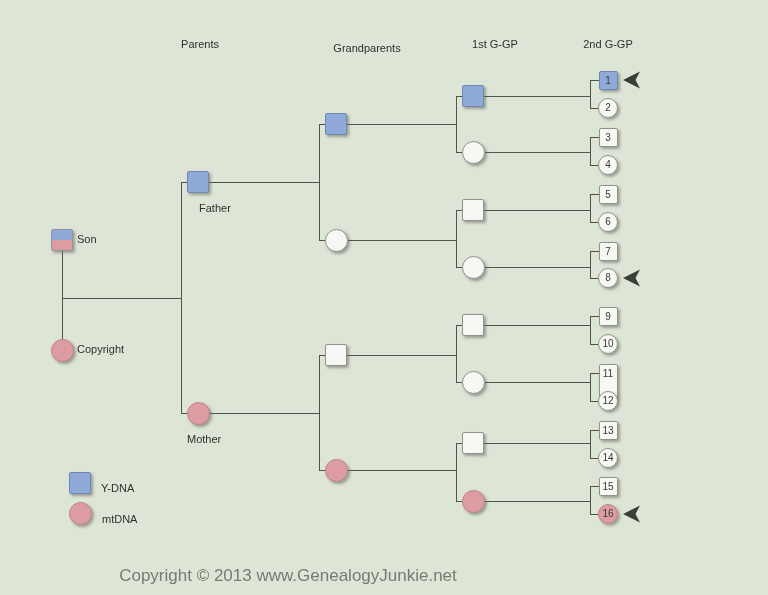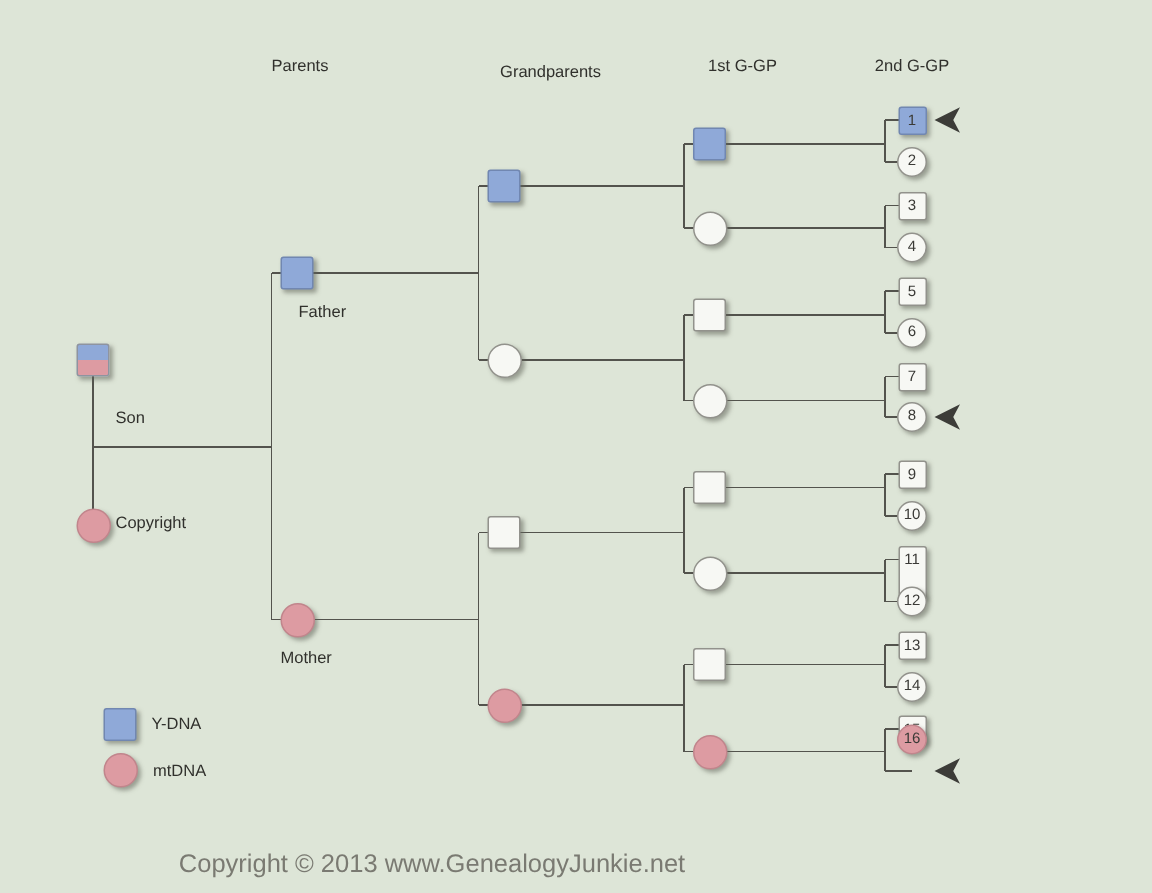--- a/index.html
+++ b/index.html
@@ -28,21 +28,21 @@
   .split{background:linear-gradient(to bottom,#8fa9d8 0,#8fa9d8 50%,#dd9ba2 50%,#dd9ba2 100%);border:1px solid #8e94a0;}
   .hdr{
     position:absolute;z-index:3;transform:translateX(-50%);
     font-size:11px;color:#30302c;white-space:nowrap;
   }
   .plabel{
     position:absolute;z-index:3;
     font-size:11px;color:#30302c;white-space:nowrap;
   }
   .legend{position:absolute;left:69px;top:472px;z-index:3;}
-  .legend-row{display:flex;align-items:center;margin-bottom:8px;}
+  .legend-row{display:flex;align-items:flex-end;margin-bottom:8px;}
   .legend-sym{position:relative;flex:0 0 auto;}
   .legend-sym.square{width:22px;height:22px;}
   .legend-sym.circle{width:23px;height:23px;}
   .legend-label{margin-left:10px;font-size:11px;color:#30302c;}
   .copyright{
     position:absolute;left:48px;top:566px;width:480px;z-index:3;
     text-align:center;font-size:17px;color:#7a7a72;
   }
 </style>
 </head>
@@ -111,21 +111,21 @@
       <line x1="590" y1="486" x2="590" y2="514" stroke="#53534d" stroke-width="1" shape-rendering="crispEdges"></line>
       <line x1="590" y1="486" x2="608" y2="486" stroke="#53534d" stroke-width="1" shape-rendering="crispEdges"></line>
       <line x1="590" y1="514" x2="608" y2="514" stroke="#53534d" stroke-width="1" shape-rendering="crispEdges"></line>
       <path d="M 623 80 L 640 71.5 L 635.5 80 L 640 88.5 Z" fill="#3c3c38"></path>
       <path d="M 623 278 L 640 269.5 L 635.5 278 L 640 286.5 Z" fill="#3c3c38"></path>
       <path d="M 623 514 L 640 505.5 L 635.5 514 L 640 522.5 Z" fill="#3c3c38"></path>
     </svg>
 
   <div id="generated">
       <div class="node square split" style="left: 51px; top: 229px; width: 22px; height: 22px;"></div>
-      <div class="plabel" style="left: 77px; top: 233px; margin-top: 40px;">Son</div>
+      <div class="plabel" style="left: 77px; top: 233px;">Son</div>
       <div class="node circle pink" style="left: 50.5px; top: 338.5px; width: 23px; height: 23px;"></div>
       <div class="plabel" style="left: 77px; top: 343px;">Copyright</div>
       <div class="node square blue" style="left: 187px; top: 171px; width: 22px; height: 22px;"></div>
       <div class="plabel" style="left: 187px; top: 202px; padding-left: 12px;">Father</div>
       <div class="node circle pink" style="left: 186.5px; top: 401.5px; width: 23px; height: 23px;"></div>
       <div class="plabel" style="left: 187px; top: 433px;">Mother</div>
       <div class="node square blue" style="left: 325px; top: 113px; width: 22px; height: 22px;"></div>
       <div class="node circle white" style="left: 324.5px; top: 228.5px; width: 23px; height: 23px;"></div>
       <div class="node square white" style="left: 325px; top: 344px; width: 22px; height: 22px;"></div>
       <div class="node circle pink" style="left: 324.5px; top: 458.5px; width: 23px; height: 23px;"></div>
@@ -145,21 +145,21 @@
       <div class="node circle white" style="left: 598px; top: 212px; width: 20px; height: 20px; line-height: 18px;">6</div>
       <div class="node square white" style="left: 598.5px; top: 241.5px; width: 19px; height: 19px; line-height: 17px;">7</div>
       <div class="node circle white" style="left: 598px; top: 268px; width: 20px; height: 20px; line-height: 18px;">8</div>
       <div class="node square white" style="left: 598.5px; top: 306.5px; width: 19px; height: 19px; line-height: 17px;">9</div>
       <div class="node circle white" style="left: 598px; top: 334px; width: 20px; height: 20px; line-height: 18px;">10</div>
       <div class="node square white" style="left: 598.5px; top: 363.5px; width: 19px; height: 35px; line-height: 17px;">11</div>
       <div class="node circle white" style="left: 598px; top: 391px; width: 20px; height: 20px; line-height: 18px; text-align: center;">12</div>
       <div class="node square white" style="left: 598.5px; top: 420.5px; width: 19px; height: 19px; line-height: 17px;">13</div>
       <div class="node circle white" style="left: 598px; top: 448px; width: 20px; height: 20px; line-height: 18px;">14</div>
       <div class="node square white" style="left: 598.5px; top: 476.5px; width: 19px; height: 19px; line-height: 17px;">15</div>
-      <div class="node circle pink" style="left: 598px; top: 483px; width: 20px; height: 20px; line-height: 18px;">16</div>
+      <div class="node circle pink" style="left: 598px; top: 504px; width: 20px; height: 20px; line-height: 18px;">16</div>
       <div class="hdr" style="left: 200px; top: 38px;">Parents</div>
       <div class="hdr" style="left: 335px; top: 42px; margin-left: 32px;">Grandparents</div>
       <div class="hdr" style="left: 475px; top: 38px; margin-left: 20px;">1st G-GP</div>
       <div class="hdr" style="left: 608px; top: 38px;">2nd G-GP</div>
     </div>
 
   <div class="legend">
     <div class="legend-row">
       <span class="node legend-sym square blue"></span>
       <span class="legend-label">Y-DNA</span>

